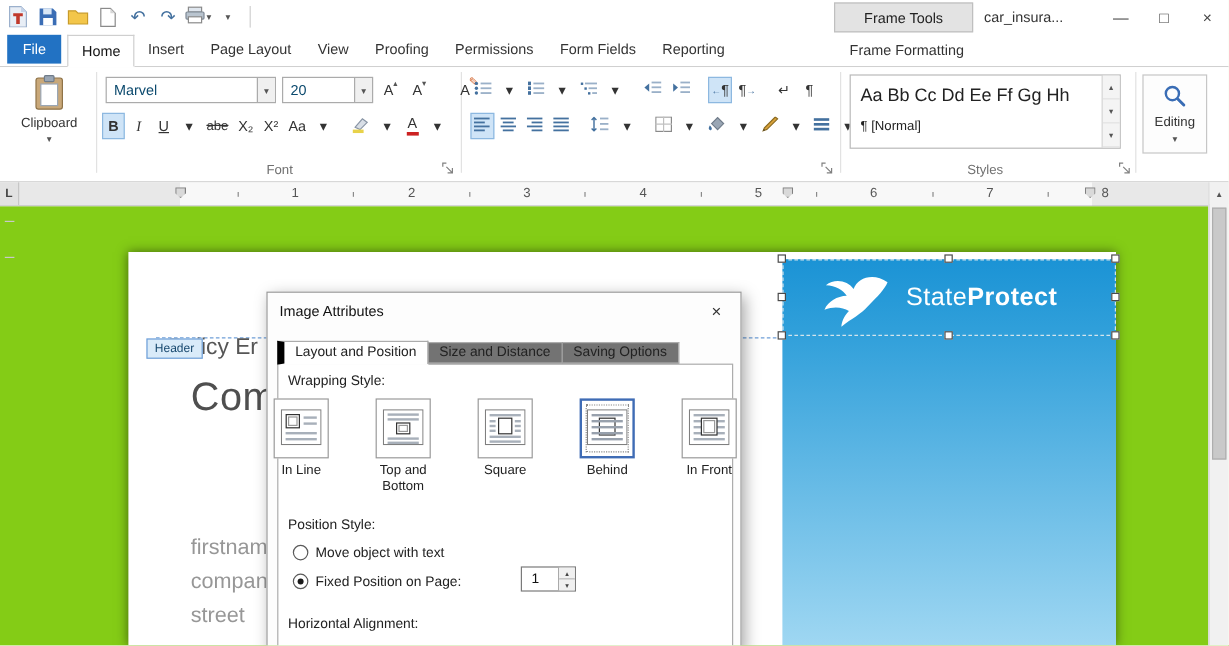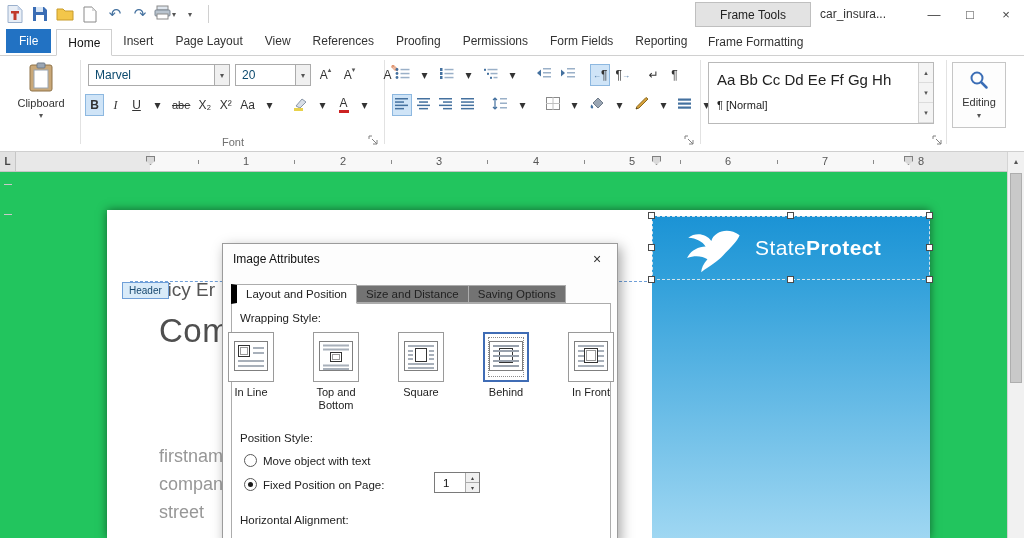--- a/index.html
+++ b/index.html
@@ -63,21 +63,21 @@
 
   
   .ruler{position:absolute;left:0;top:152px;width:1007px;height:20px;background:#e8e8e8;border-bottom:1px solid #c6c6c6;}
   .ruler-mid{position:absolute;left:150px;top:0;width:760px;height:19px;background:#f8f8f8;}
   .tabbox{position:absolute;left:0;top:0;width:16px;height:19px;background:#e2e2e2;border-right:1px solid #c6c6c6;display:flex;align-items:center;justify-content:center;font-size:10px;font-weight:bold;color:#444;}
   .ruler-num{position:absolute;top:3px;font-size:11px;color:#555;transform:translateX(-50%);}
   .ruler-tick{position:absolute;top:8px;width:1px;height:4px;background:#8a8a8a;}
   .ind-marker{position:absolute;top:4px;width:9px;height:9px;background:#d9d9d9;border:1px solid #808080;clip-path:polygon(0 0,100% 0,100% 55%,50% 100%,0 55%);}
 
   
-  .docarea{position:absolute;left:0;top:172px;width:1007px;height:366px;background:#22c55e;overflow:hidden;}
+  .docarea{position:absolute;left:0;top:172px;width:1007px;height:366px;background:#84cc16;overflow:hidden;}
   .vtick{position:absolute;left:4px;width:8px;height:1px;background:#c9c9c9;}
   .page{position:absolute;left:107px;top:38px;width:823px;height:328px;background:#fff;box-shadow:0 0 9px rgba(0,0,0,0.5);}
   .blue-frame{position:absolute;left:545px;top:6px;width:278px;height:322px;background:linear-gradient(180deg,#1b93d5 0%,#2f9fda 18%,#9fd7f2 100%);}
   .logo-band{position:absolute;left:0;top:0;width:278px;height:64px;border:1px dashed rgba(240,240,240,0.85);display:flex;align-items:center;padding-left:28px;gap:8px;}
   .logo-text{font-size:21px;color:#fff;letter-spacing:0.4px;white-space:nowrap;}
   .logo-light{font-weight:300;}
   .logo-bold{font-weight:700;}
   .handle{position:absolute;width:7px;height:7px;background:#fff;border:1px solid #4a4a4a;z-index:4;}
   .header-line{position:absolute;left:23px;top:71px;width:522px;border-top:1px dashed #6f9fd8;}
   .header-tag{position:absolute;left:15px;top:72px;height:17px;padding:0 6px;background:#d9ebf9;border:1px solid #6f9fd8;font-size:10px;line-height:15px;color:#17486e;z-index:3;}
@@ -174,21 +174,20 @@
       <div class="winbtn">×</div>
     </div>
   </div>
 
   <div class="tabs">
     <div class="tab tab-file">File</div>
     <div class="tab tab-active">Home</div>
     <div class="tab">Insert</div>
     <div class="tab">Page Layout</div>
     <div class="tab">View</div>
-    <div class="tab">References</div>
     <div class="tab">Proofing</div>
     <div class="tab">Permissions</div>
     <div class="tab">Form Fields</div>
     <div class="tab">Reporting</div>
     <div class="tab tab-ff">Frame Formatting</div>
   </div>
 
   <div class="ribbon">
     <div class="gsep" style="left:80px;"></div>
     <div class="gsep" style="left:384px;"></div>
@@ -404,20 +403,21 @@
 
     <div class="styles-box">
       <div class="styles-preview">Aa Bb Cc Dd Ee Ff Gg Hh</div>
       <div class="styles-name">¶ [Normal]</div>
       <div class="styles-scroll">
         <div>▴</div>
         <div>▾</div>
         <div>▾</div>
       </div>
     </div>
+    <div class="glabel" style="left:708px;width:226px;">Styles</div>
     <div class="launcher" style="left:932px;">
       <svg width="11" height="11" viewBox="0 0 11 11">
           <path d="M1 4 V1 H4" stroke="#808080" fill="none"></path>
           <path d="M4 4 L9 9 M9 5 v4 h-4" stroke="#808080" fill="none"></path>
         </svg>
     </div>
 
     <div class="editing-btn">
       <span><svg width="20" height="20" viewBox="0 0 20 20">
             <circle cx="8" cy="8" r="5.5" fill="none" stroke="#3a6db5" stroke-width="2"></circle>

